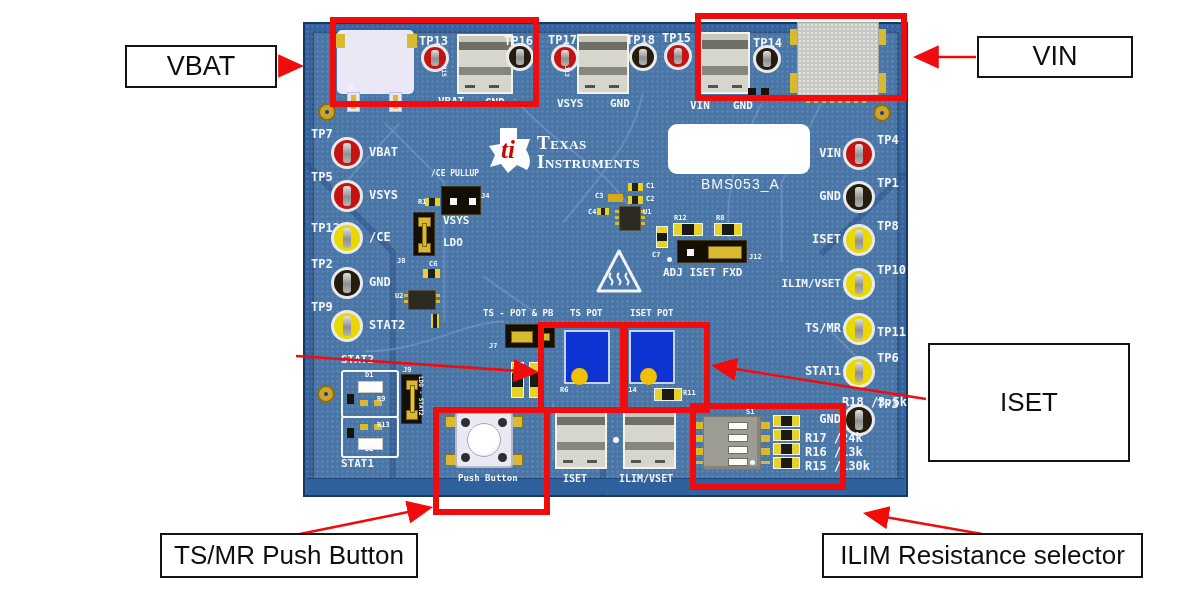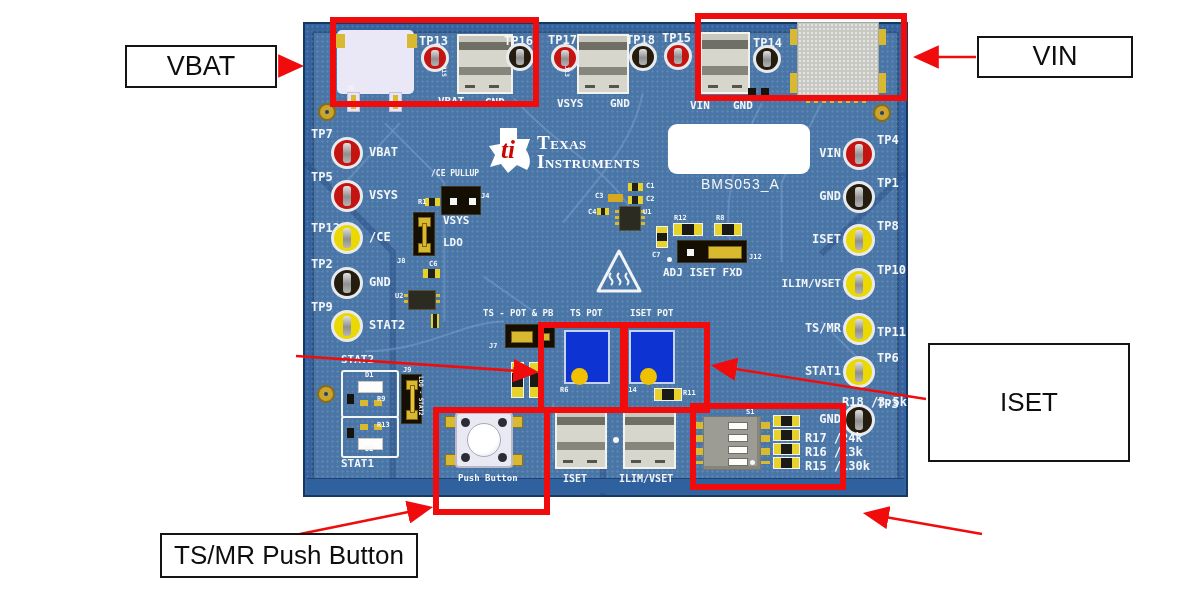--- a/index.html
+++ b/index.html
@@ -422,14 +422,17 @@
   </div>
   <div class="callout big" style="left:977px;top:36px;width:156px;height:42px;">
     <span>VIN</span>
   </div>
   <div class="callout" style="left:928px;top:343px;width:202px;height:119px;">
     <span>ISET</span>
   </div>
   <div class="callout" style="left:160px;top:533px;width:258px;height:45px;">
     <span>TS/MR Push Button</span>
   </div>
+  <div class="callout" style="left:822px;top:533px;width:321px;height:45px;">
+    <span>ILIM Resistance selector</span>
+  </div>
 
 </div>
 
 </body></html>

